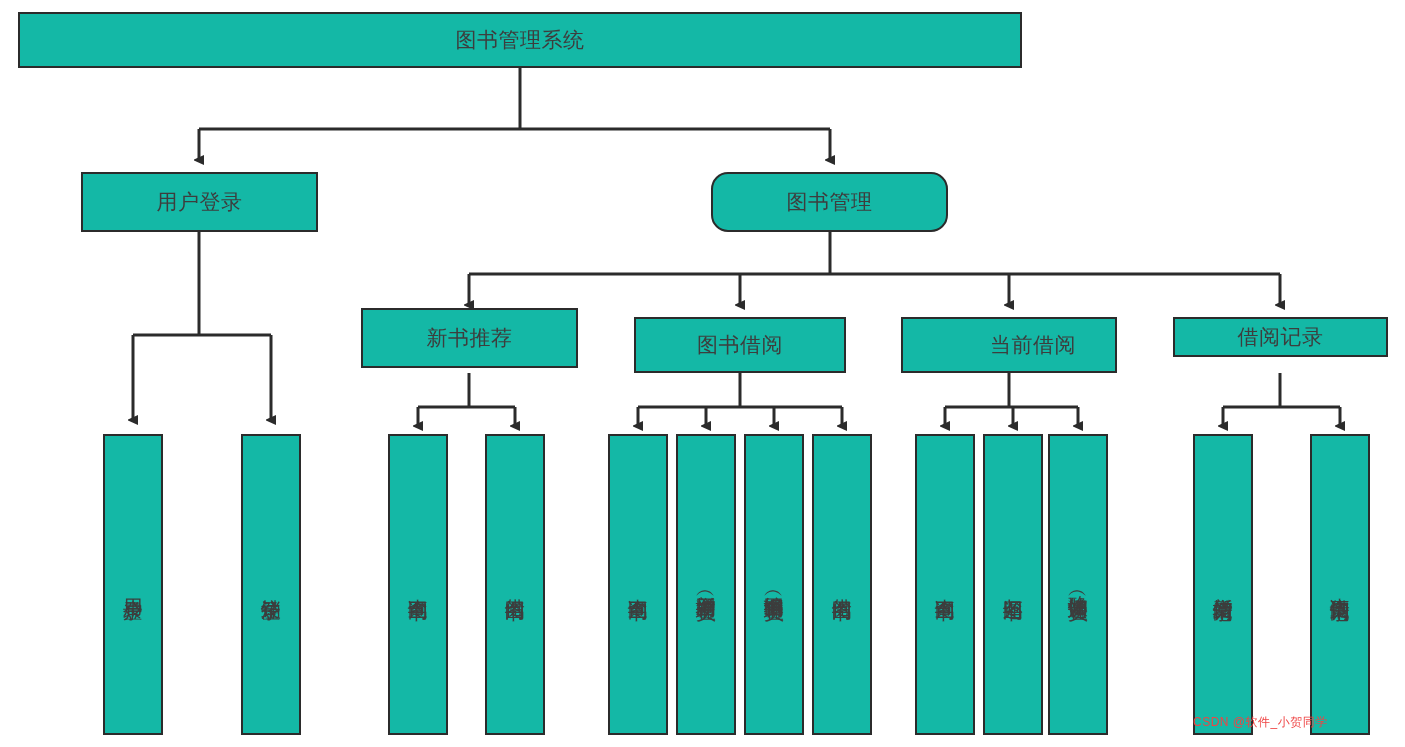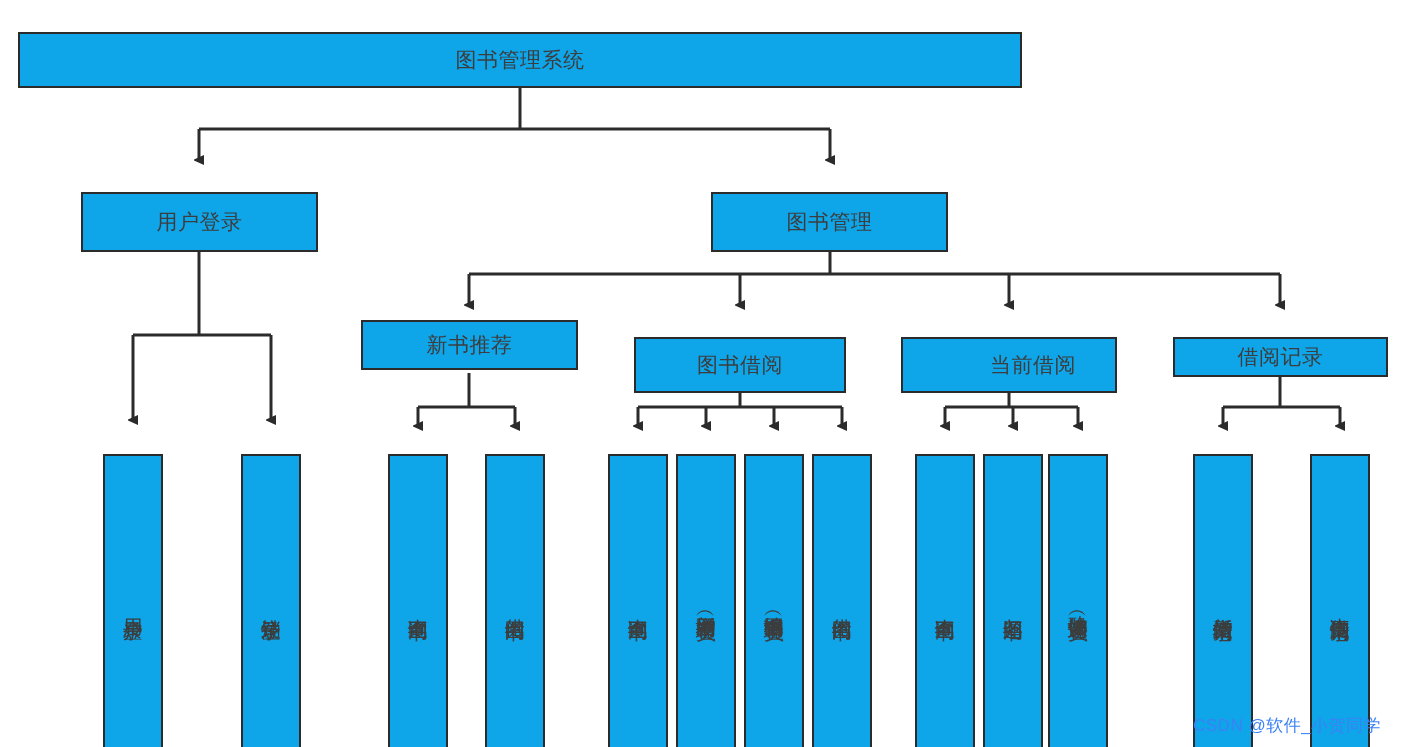--- a/index.html
+++ b/index.html
@@ -23,27 +23,26 @@
     position: absolute;
     left: 0;
     top: 0;
     width: 1405px;
     height: 747px;
     pointer-events: none;
   }
   .node {
     position: absolute;
     box-sizing: border-box;
-    background: #0ea5e9;
+    background: #14b8a6;
     border: 2px solid #2b2b2b;
     display: flex;
     align-items: center;
     justify-content: center;
     color: #3a3a3a;
-    margin-top: 20px;
   }
   .node-label {
     font-size: 21px;
     line-height: 1.1;
     letter-spacing: 0.5px;
     white-space: nowrap;
     color: #3d3d3d;
   }
   .node.leaf {
     align-items: center;
@@ -53,22 +52,22 @@
     writing-mode: vertical-rl;
     text-orientation: upright;
     white-space: nowrap;
     font-size: 20px;
     line-height: 1.12;
     letter-spacing: 1px;
     max-height: 100%;
   }
   .watermark {
     position: absolute;
-    font-size: 17px;
-    color: #3b82f6;
+    font-size: 12px;
+    color: #ef4444;
     white-space: nowrap;
     letter-spacing: 0.5px;
     font-family: "Liberation Sans", "DejaVu Sans", sans-serif;
   }
 </style>
 </head>
 <body>
 
 <div id="diagram-root">
 
@@ -125,25 +124,25 @@
     </g>
   </svg>
 
   <div class="node" style="left:18px; top:12px; width:1004px; height:56px;">
     <span class="node-label">图书管理系统</span>
   </div>
 
   <div class="node" style="left:81px; top:172px; width:237px; height:60px;">
     <span class="node-label">用户登录</span>
   </div>
-  <div class="node" style="left:711px; top:172px; width:237px; height:60px;">
+  <div class="node" style="left:711px; top:172px; width:237px; height:60px;border-radius:17px;">
     <span class="node-label">图书管理</span>
   </div>
 
-  <div class="node" style="left:361px; top:300px; width:217px; height:50px;">
+  <div class="node" style="left:361px; top:308px; width:217px; height:60px;">
     <span class="node-label">新书推荐</span>
   </div>
   <div class="node" style="left:634px; top:317px; width:212px; height:56px;justify-content:center;">
     <span class="node-label">图书借阅</span>
   </div>
   <div class="node" style="left:901px; top:317px; width:216px; height:56px;padding-left:48px;">
     <span class="node-label">当前借阅</span>
   </div>
   <div class="node" style="left:1173px; top:317px; width:215px; height:40px;">
     <span class="node-label">借阅记录</span>

